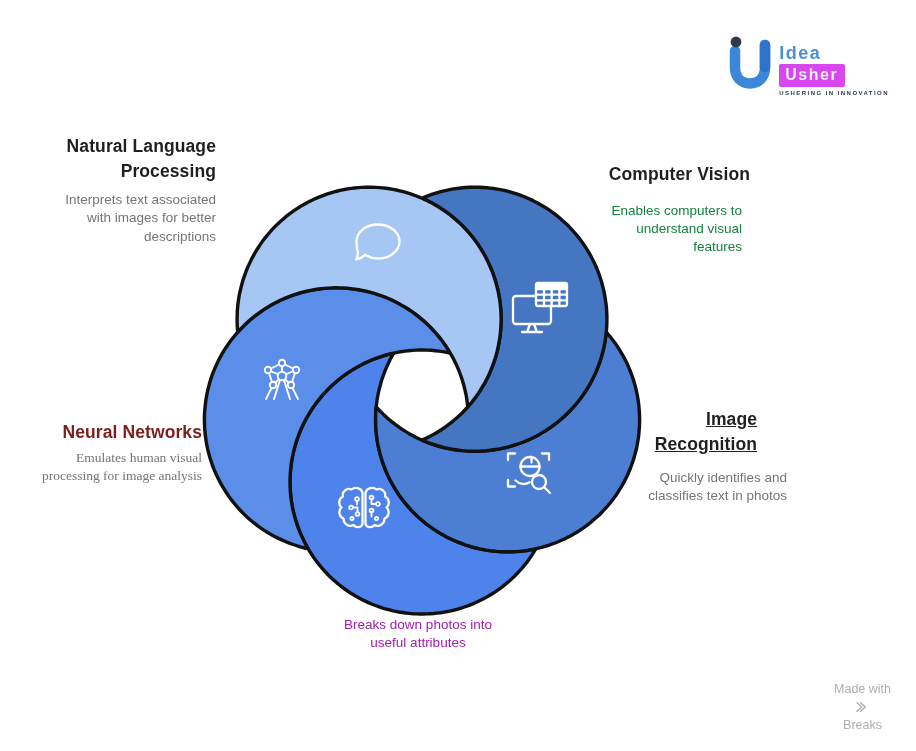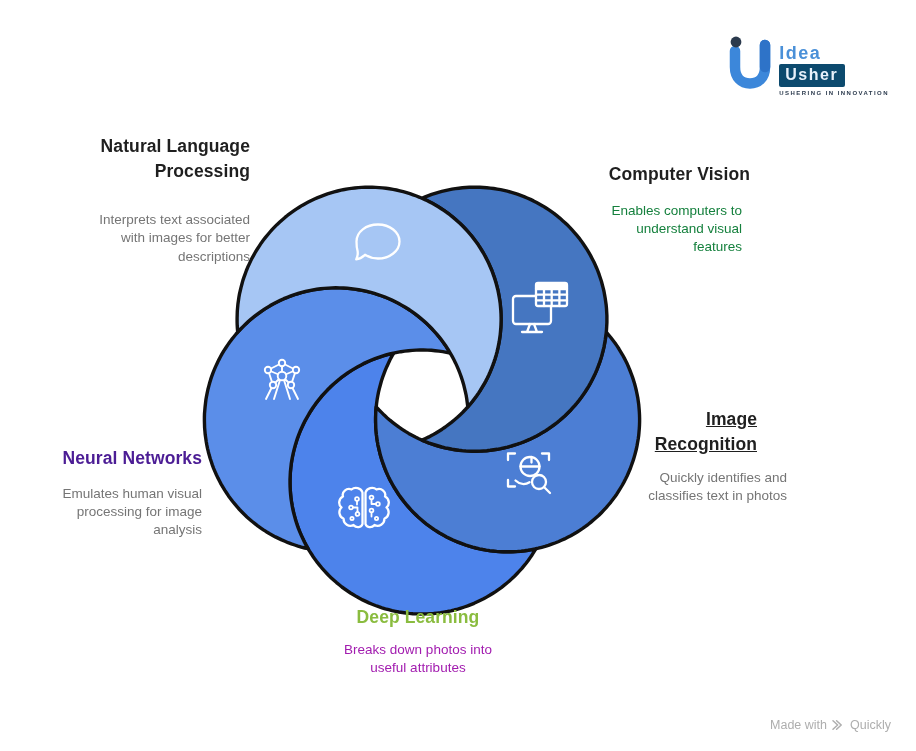--- a/index.html
+++ b/index.html
@@ -13,40 +13,40 @@
     font-size:17.5px;font-weight:700;line-height:1.4;letter-spacing:.1px;
   }
   .label-desc{
     font-size:13.5px;line-height:1.37;font-weight:400;
   }
   .align-right{text-align:right;}
   .align-left{text-align:right;}
   .align-center{text-align:center;}
 
   
-  .blk-nlp{top:134px;right:666px;width:210px;}
+  .blk-nlp{top:134px;right:700px;width:210px;}
   .blk-nlp .label-title{width:168px;margin-left:auto;}
-  .blk-nlp .label-desc{width:152px;margin-left:auto;margin-top:28px;}
+  .blk-nlp .label-desc{width:152px;margin-left:auto;margin-top:8px;}
 
   
   .blk-cv{top:162px;left:590px;width:160px;}
   .blk-cv .label-desc{width:152px;margin-top:15px;}
 
   
   .blk-ir{top:407px;left:637px;width:155px;}
   .blk-ir .label-title{width:120px;}
   .blk-ir .label-desc{width:150px;margin-top:13px;}
 
   
   .blk-dl{top:605px;left:288px;width:260px;}
   .blk-dl .label-desc{width:158px;margin:11px auto 0;}
 
   
   .blk-nn{top:420px;right:714px;width:180px;}
-  .blk-nn .label-desc{width:165px;margin-left:auto;margin-top:14px;}
+  .blk-nn .label-desc{width:165px;margin-left:auto;margin-top:4px;font-family:Liberation Serif, serif;}
 
   #diagram-svg{position:absolute;left:0;top:0;}
   .icon{stroke:#ffffff;stroke-width:2.3;fill:none;stroke-linecap:round;stroke-linejoin:round;}
 
   
   .logo{position:absolute;top:35px;right:27px;display:flex;gap:5px;align-items:flex-start;justify-content:center;}
   .logo-text{display:flex;flex-direction:column;align-items:flex-start;margin-top:9px;}
   .logo-idea{font-size:18px;font-weight:700;letter-spacing:1.5px;line-height:1;}
   .logo-usher-box{margin-top:2px;padding:2px 7px 3px 6px;border-radius:2px;}
   .logo-usher-box span{font-size:16px;font-weight:700;letter-spacing:1.5px;line-height:1;}
@@ -145,43 +145,42 @@
   <div class="label-title" style="color: rgb(31, 31, 31);">Computer Vision</div>
   <div class="label-desc" style="color: #15803d;">Enables computers to understand visual features</div>
 </div>
 
 <div class="label-block blk-ir align-left">
   <div class="label-title" style="color: rgb(31, 31, 31); text-decoration: underline;">Image Recognition</div>
   <div class="label-desc" style="color: rgb(117, 117, 117);">Quickly identifies and classifies text in photos</div>
 </div>
 
 <div class="label-block blk-dl align-center">
-  <div class="label-title" style="color: rgb(138, 188, 63);">Deep Learning</div>
   <div class="label-desc" style="color: #a21caf;">Breaks down photos into useful attributes</div>
 </div>
 
 <div class="label-block blk-nn align-right">
-  <div class="label-title" style="color: #4c1d95; margin-top: 26px;">Neural Networks</div>
+  <div class="label-title" style="color: #7f1d1d;">Neural Networks</div>
   <div class="label-desc" style="color: rgb(117, 117, 117);">Emulates human visual processing for image analysis</div>
 </div>
 
 <div class="logo">
   <svg width="47" height="64" viewBox="0 0 47 64">
     <path d="M 8,16 L 8,32 C 8,42.5 14.5,48.5 23,48.5 C 31.5,48.5 38,42.5 38,32 L 38,10" fill="none" stroke-width="10.5" stroke-linecap="round" stroke="#3c87da"></path>
     <path d="M 38,10 L 38,32" fill="none" stroke-width="10.5" stroke-linecap="round" stroke="#2e73c8"></path>
     <circle cx="9" cy="7" r="5.4" fill="#2b3a4d"></circle>
   </svg>
   <div class="logo-text">
     <div class="logo-idea" style="color: rgb(74, 144, 216);">Idea</div>
-    <div class="logo-usher-box" style="background-color: #0c4a6e;">
+    <div class="logo-usher-box" style="background-color: #d946ef;">
       <span style="color: rgb(232, 241, 251);">Usher</span>
     </div>
     <div class="logo-tagline" style="color: rgb(43, 58, 77);">USHERING IN INNOVATION</div>
   </div>
 </div>
 
-<div class="footer" style="color: rgb(174, 174, 174);">
+<div class="footer" style="color: rgb(174, 174, 174); flex-direction: column;">
   <span>Made with</span>
   <svg width="13" height="12" viewBox="0 0 13 12">
     <path d="M 1,10.3 L 5.6,6 L 1,1.7 M 4.6,10.3 L 9.2,6 L 4.6,1.7" fill="none" stroke="#aeaeae" stroke-width="1.5" stroke-linecap="round" stroke-linejoin="round"></path>
   </svg>
-  <span>Quickly</span>
+  <span>Breaks</span>
 </div>
 
 </body></html>

